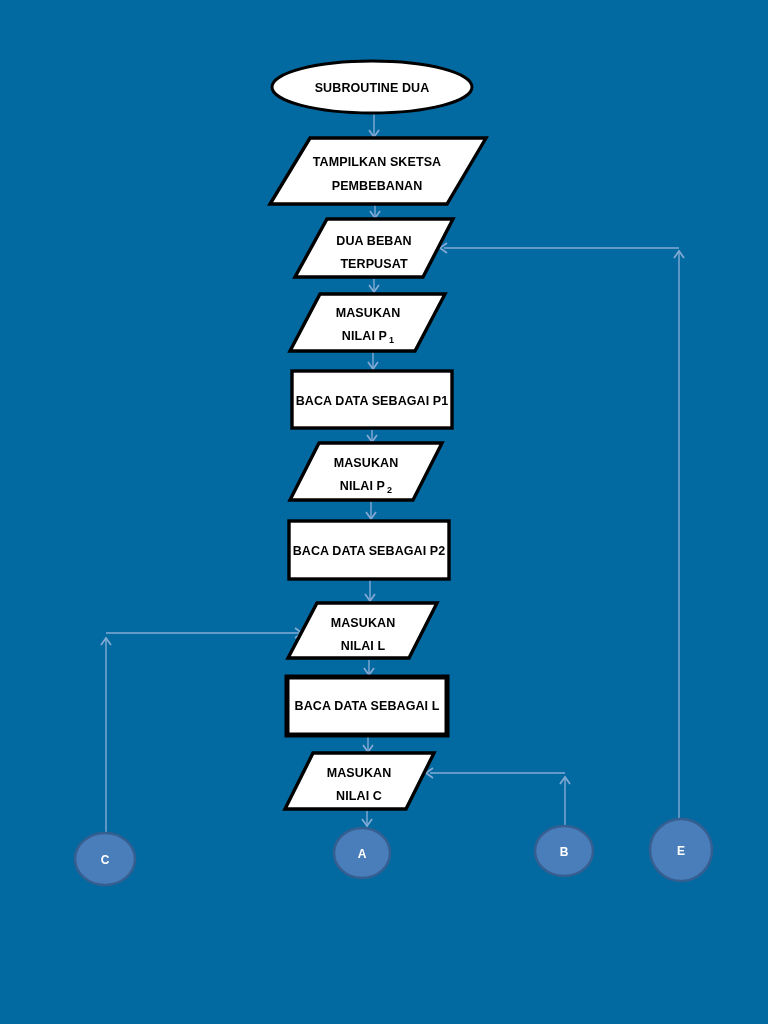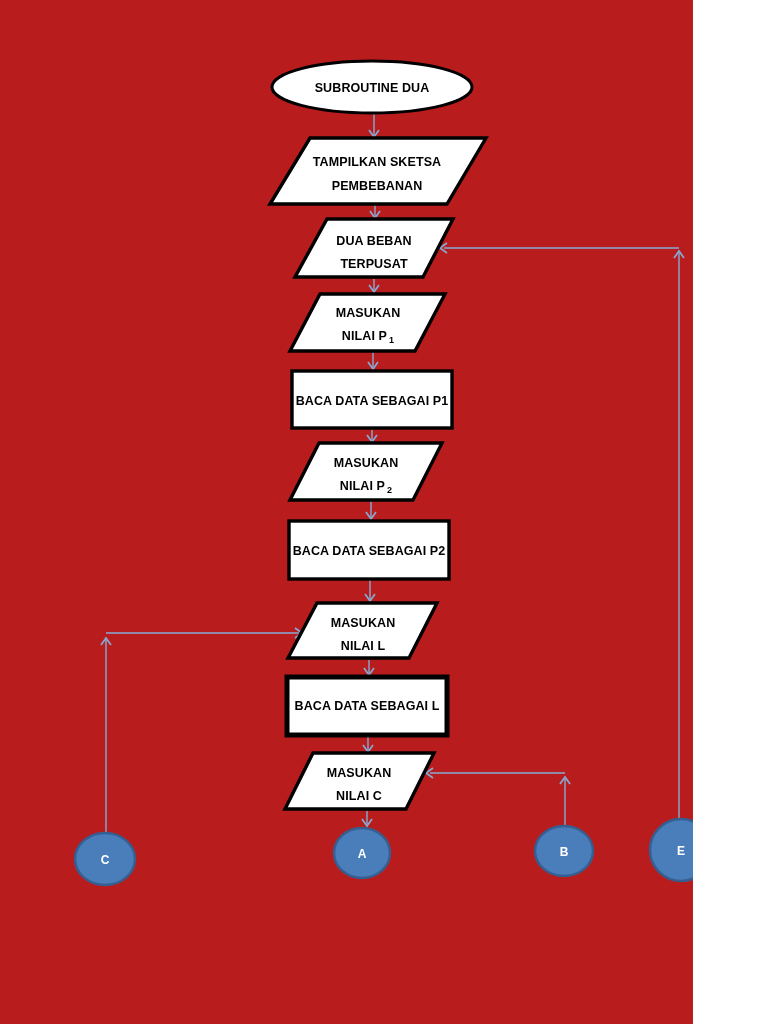--- a/index.html
+++ b/index.html
@@ -1,20 +1,20 @@
 <!DOCTYPE html>
 <html><head>
 <meta charset="utf-8">
 <style>
   html, body { margin: 0; padding: 0; background: #ffffff; }
   .page {
     position: relative;
-    width: 693px;
+    width: 768px;
     height: 1024px;
-    background: #b91c1c;
+    background: #0369a1;
     font-family: "Liberation Sans", sans-serif;
     overflow: hidden;
   }
   svg { display: block; }
 
   
   .shape {
     fill: #ffffff;
     stroke: #000000;
     stroke-width: 3.4;

